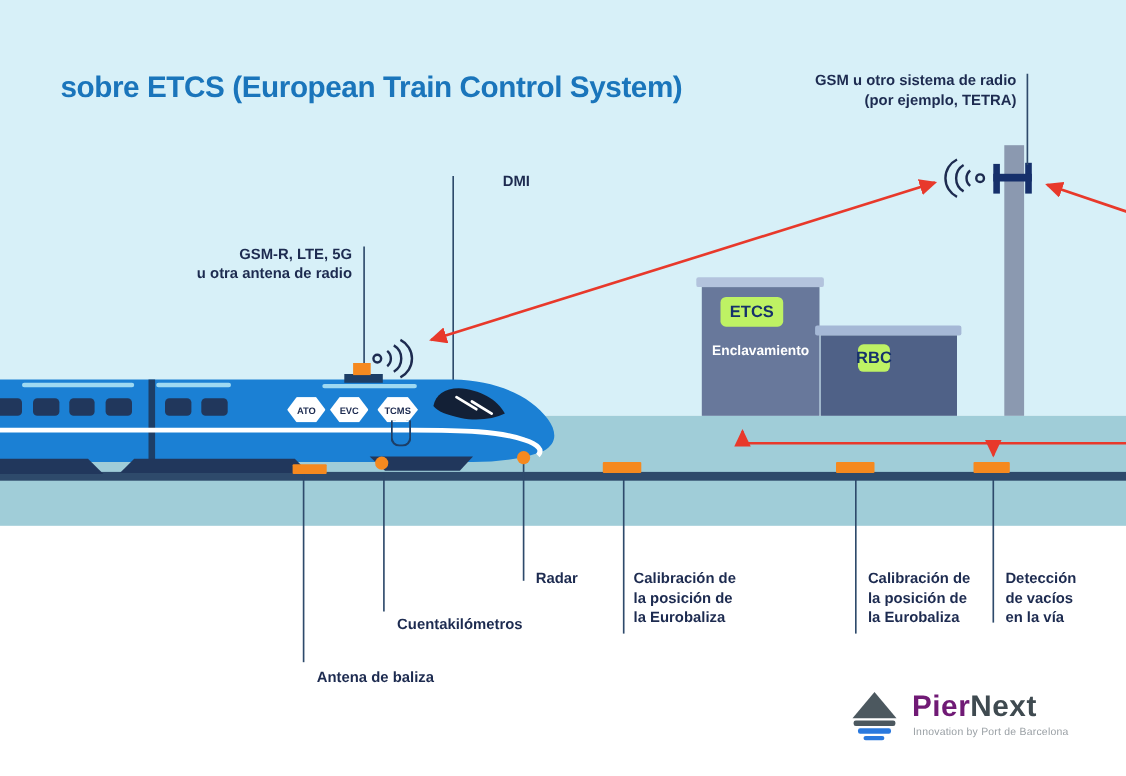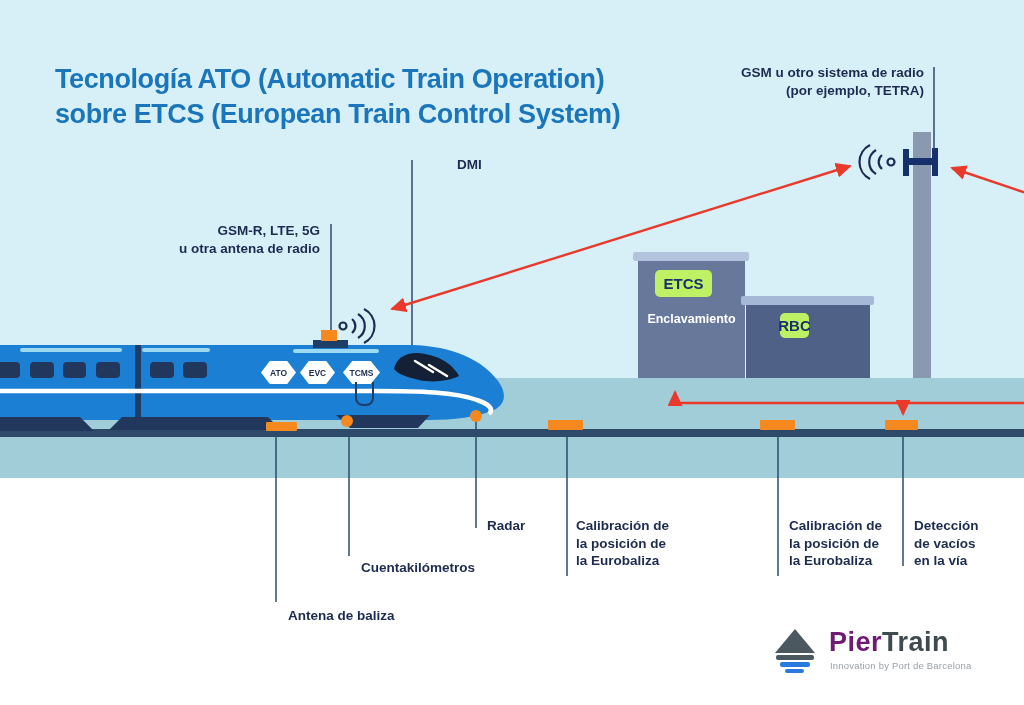--- a/index.html
+++ b/index.html
@@ -158,21 +158,20 @@
   </div>
   <div class="abs hex" style="left:300px;top:361px;width:35px;height:23px;">
     <span>EVC</span>
   </div>
   <div class="abs hex" style="left:343px;top:361px;width:37px;height:23px;">
     <span>TCMS</span>
   </div>
   <div class="abs" id="tcms-bracket"></div>
 
   <div class="abs" id="title">
-    <div>Tecnología ATO (Automatic Train Operation)</div>
     <div>sobre ETCS (European Train Control System)</div>
   </div>
 
   <div class="abs lbl r" style="right:704px;top:222px;">
     <div>GSM-R, LTE, 5G</div>
     <div>u otra antena de radio</div>
   </div>
   <div class="abs lbl" style="left:422px;top:156px;margin-left:35px;">DMI</div>
   <div class="abs lbl r" style="right:100px;top:64px;">
     <div>GSM u otro sistema de radio</div>
@@ -195,17 +194,17 @@
     <div>Detección</div>
     <div>de vacíos</div>
     <div>en la vía</div>
   </div>
 
   <div class="abs" id="logo-triangle"></div>
   <div class="abs logo-bar" style="left:776px;top:655px;width:38px;height:5px;background:#4c585f;"></div>
   <div class="abs logo-bar" style="left:780px;top:662px;width:30px;height:5px;background:#2a79de;"></div>
   <div class="abs logo-bar" style="left:785px;top:669px;width:19px;height:4px;background:#2a79de;"></div>
   <div class="abs" id="logo-text">
-    <span class="pier">Pier</span><span class="next">Train</span>
+    <span class="pier">Pier</span><span class="next">Next</span>
   </div>
   <div class="abs" id="logo-tagline">Innovation by Port de Barcelona</div>
 
 </div>
 
 </body></html>

